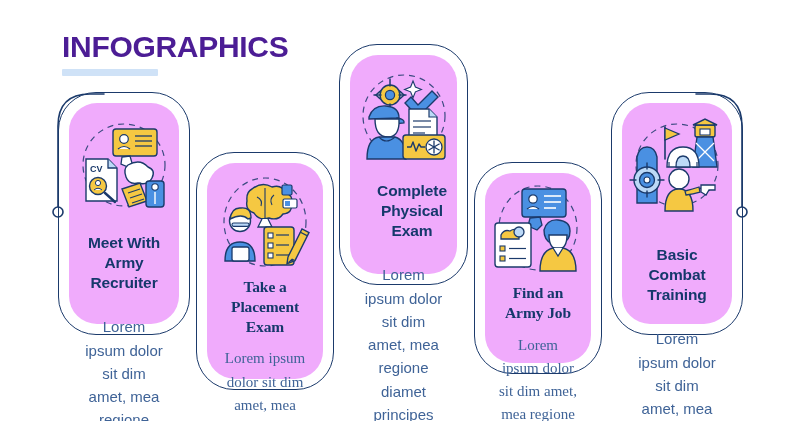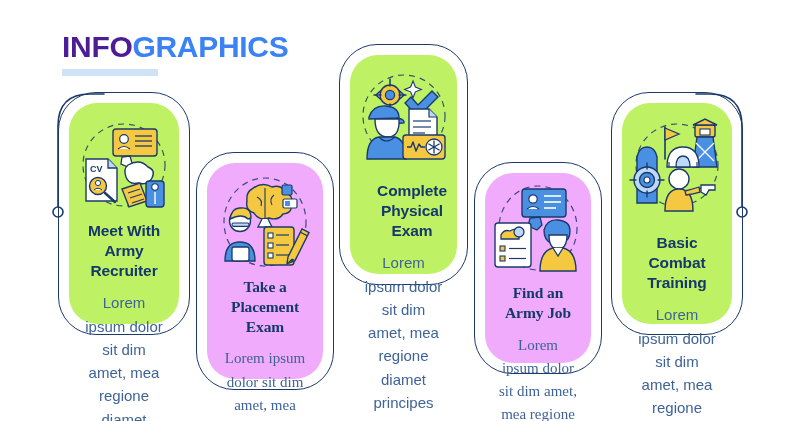--- a/index.html
+++ b/index.html
@@ -9,41 +9,41 @@
     font-family:"Liberation Sans", sans-serif;
     position:relative;
     overflow:hidden;
   }
   #stage { position:absolute; inset:0; width:800px; height:421px; }
 
   
   .title-wrap { position:absolute; left:62px; top:32px; }
   .title { font-size:30px; font-weight:bold; letter-spacing:-0.3px; line-height:1; white-space:nowrap; }
   .title .t-a { color:#4c1d95; }
-  .title .t-b { color:#3b82f6; }
+  .title .t-b { color:#4c1d95; }
   .title-bar { margin-top:7px; width:96px; height:7px; background:#cfe2f7; border-radius:1px; }
 
   
   .connector { position:absolute; left:0; top:0; width:800px; height:421px; pointer-events:none; }
 
   
   .card { position:absolute; }
   .card-outline {
     position:absolute; inset:0;
     border:1.6px solid #1b3a6b;
     border-radius:38px;
     background:transparent;
   }
   .panel {
     position:absolute;
     left:11px; right:11px;
     border-radius:28px;
     display:flex; flex-direction:column; align-items:center;
   }
-  .panel.tint { background:#bef264; }
+  .panel.tint { background:#f0abfc;gap:12px; }
   .panel.plain { background:#f0abfc;font-family:Liberation Serif, serif; }
 
   .icon-box { width:100%; display:flex; justify-content:center; }
   .icon-svg { display:block; }
 
   .card-title {
     color:#15386b;
     font-weight:bold;
     font-size:15.5px;
     line-height:1.28;
@@ -229,21 +229,21 @@
           <path d="M54,78 l4,0 l2,-5 l3,9 l3,-7 l2,3 l4,0" fill="none" stroke="#1b3a6b" stroke-width="1.4" stroke-linejoin="round"></path>
           <g transform="translate(81,78)">
             <circle r="8" fill="#ffffff" stroke="#1b3a6b" stroke-width="1.3"></circle>
             <line x1="0" y1="-6.5" x2="0" y2="6.5" stroke="#1b3a6b" stroke-width="1.3"></line>
             <line x1="-5.6" y1="-3.2" x2="5.6" y2="3.2" stroke="#1b3a6b" stroke-width="1.3"></line>
             <line x1="-5.6" y1="3.2" x2="5.6" y2="-3.2" stroke="#1b3a6b" stroke-width="1.3"></line>
           </g>
         </svg>
       </div>
 
-      <div class="card-title" style="margin-top:16px;padding-left:23px;">
+      <div class="card-title" style="margin-top:4px;padding-left:23px;">
         <span>Complete</span><br>
         <span>Physical Exam</span>
       </div>
 
       <div class="card-desc" style="margin-top:11px;">Lorem ipsum dolor sit dim amet, mea regione diamet principes at.</div>
 
       <div class="dots" style="margin-top:auto; margin-bottom:22px;">
         <span class="dot"></span>
         <span class="dot"></span>
         <span class="dot on"></span>

